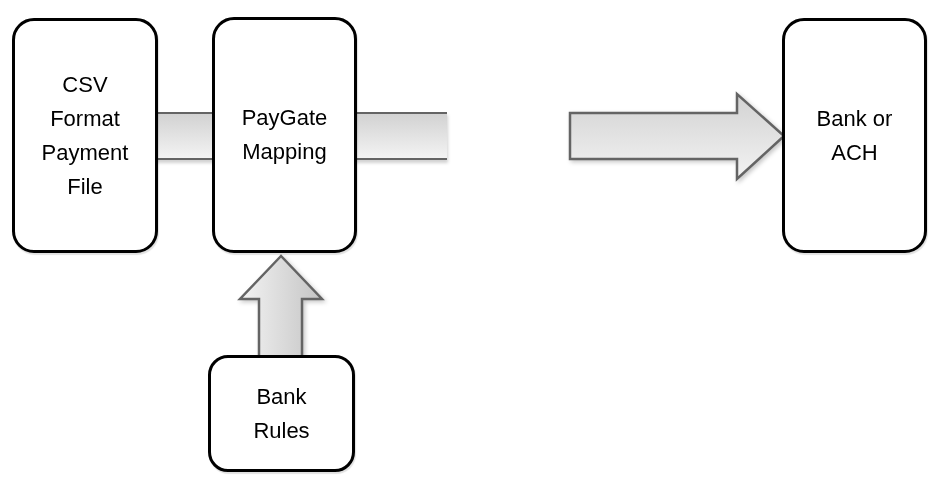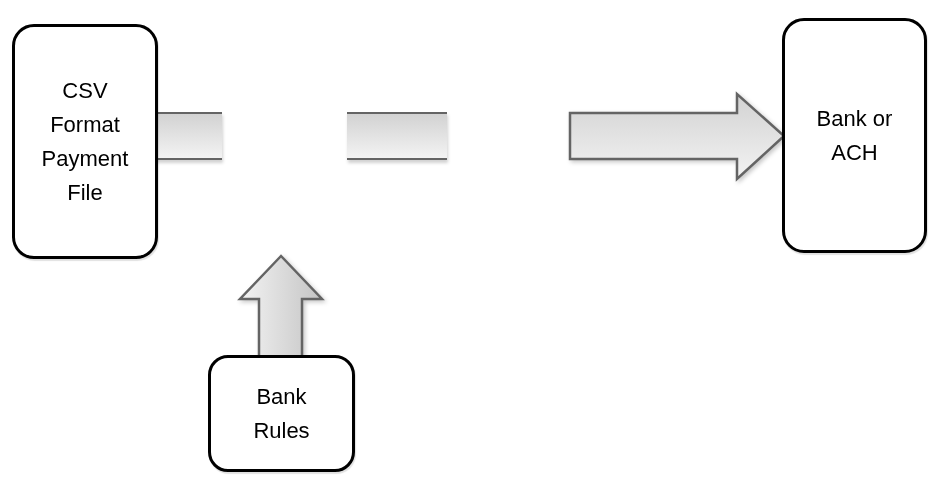--- a/index.html
+++ b/index.html
@@ -27,21 +27,21 @@
     z-index: 2;
     box-shadow: 1px 2px 1px rgba(0,0,0,0.12);
   }
   .node .label {
     white-space: pre-line;
     text-align: center;
     font-size: 22px;
     line-height: 34px;
     color: var(--text, #000000);
   }
-  #node-csv     { left: 12px;  top: 24px;  width: 146px; height: 235px; }
+  #node-csv     { left: 12px;  top: 18px;  width: 146px; height: 235px; }
   #node-paygate { left: 212px; top: 17px;  width: 145px; height: 236px; }
   #node-sepa    { left: 437px; top: 18px;  width: 143px; height: 235px; }
   #node-bank    { left: 782px; top: 18px;  width: 145px; height: 235px; }
   #node-rules   { left: 208px; top: 355px; width: 147px; height: 117px; border-radius: 20px; }
 
   .band {
     position: absolute;
     box-sizing: border-box;
     top: 112px;
     height: 48px;
@@ -99,20 +99,24 @@
     <polygon class="arrow-shape" fill="url(#gradV)" points="51,4 10,47 29,47 29,110 72,110 72,47 92,47"></polygon>
   </svg>
 
   <div class="node" id="node-csv">
     <div class="label">CSV
 Format
 Payment
 File</div>
   </div>
 
+  <div class="node" id="node-paygate">
+    <div class="label">PayGate
+Mapping</div>
+  </div>
 
 
   <div class="node" id="node-bank">
     <div class="label">Bank or
 ACH</div>
   </div>
 
   <div class="node" id="node-rules">
     <div class="label">Bank
 Rules</div>

